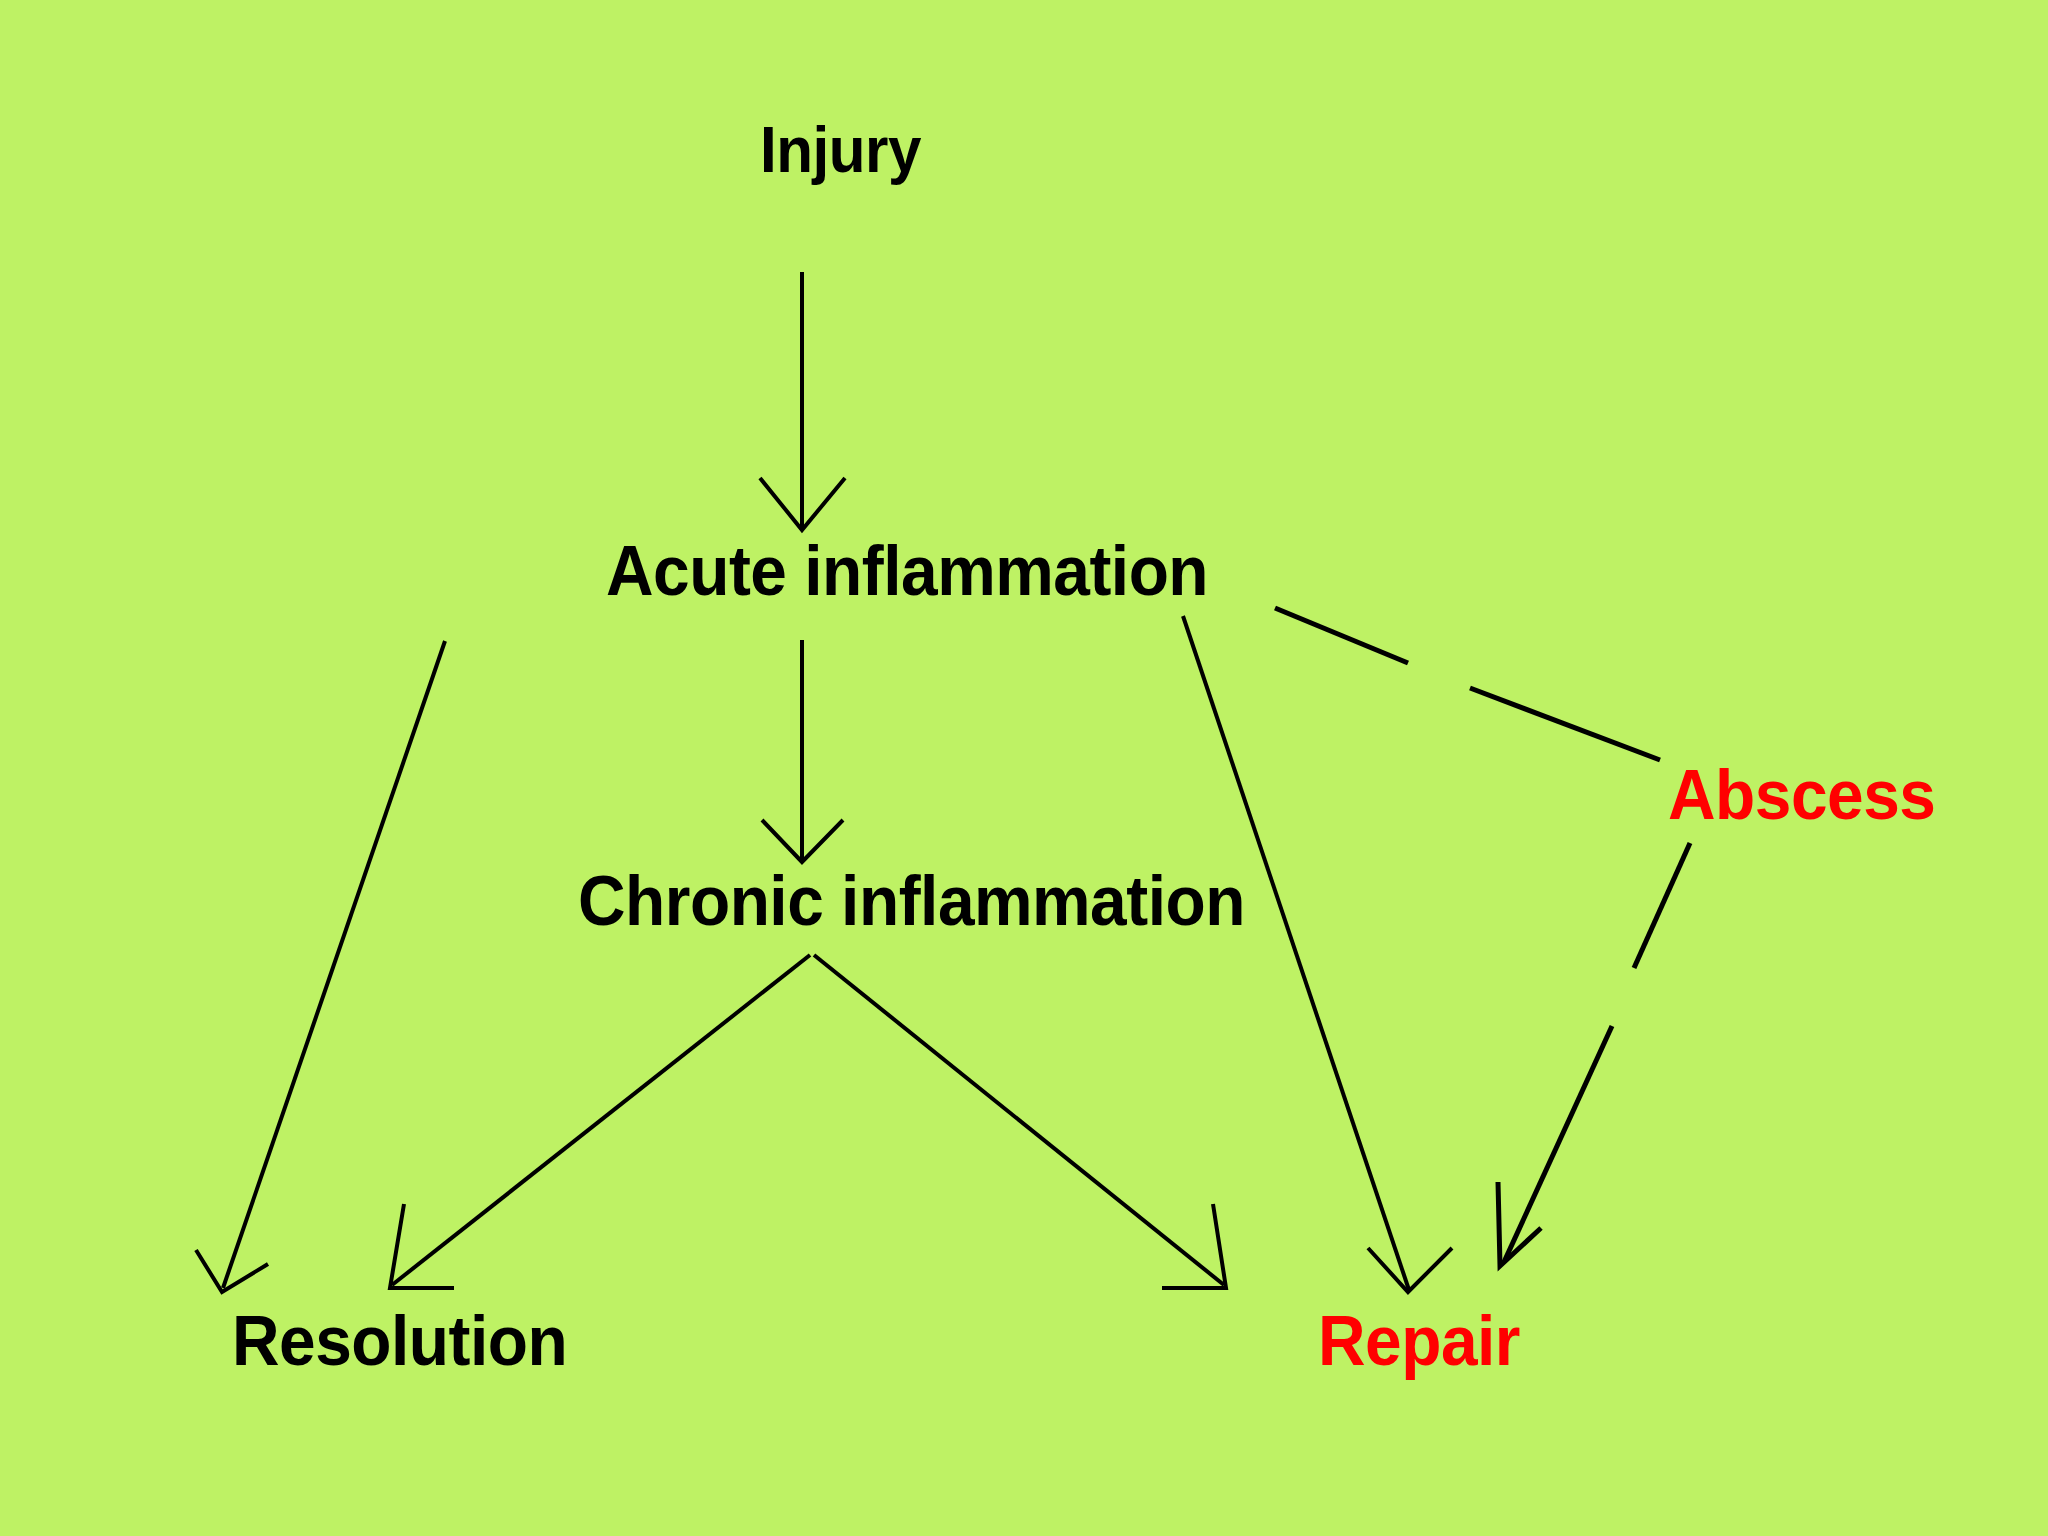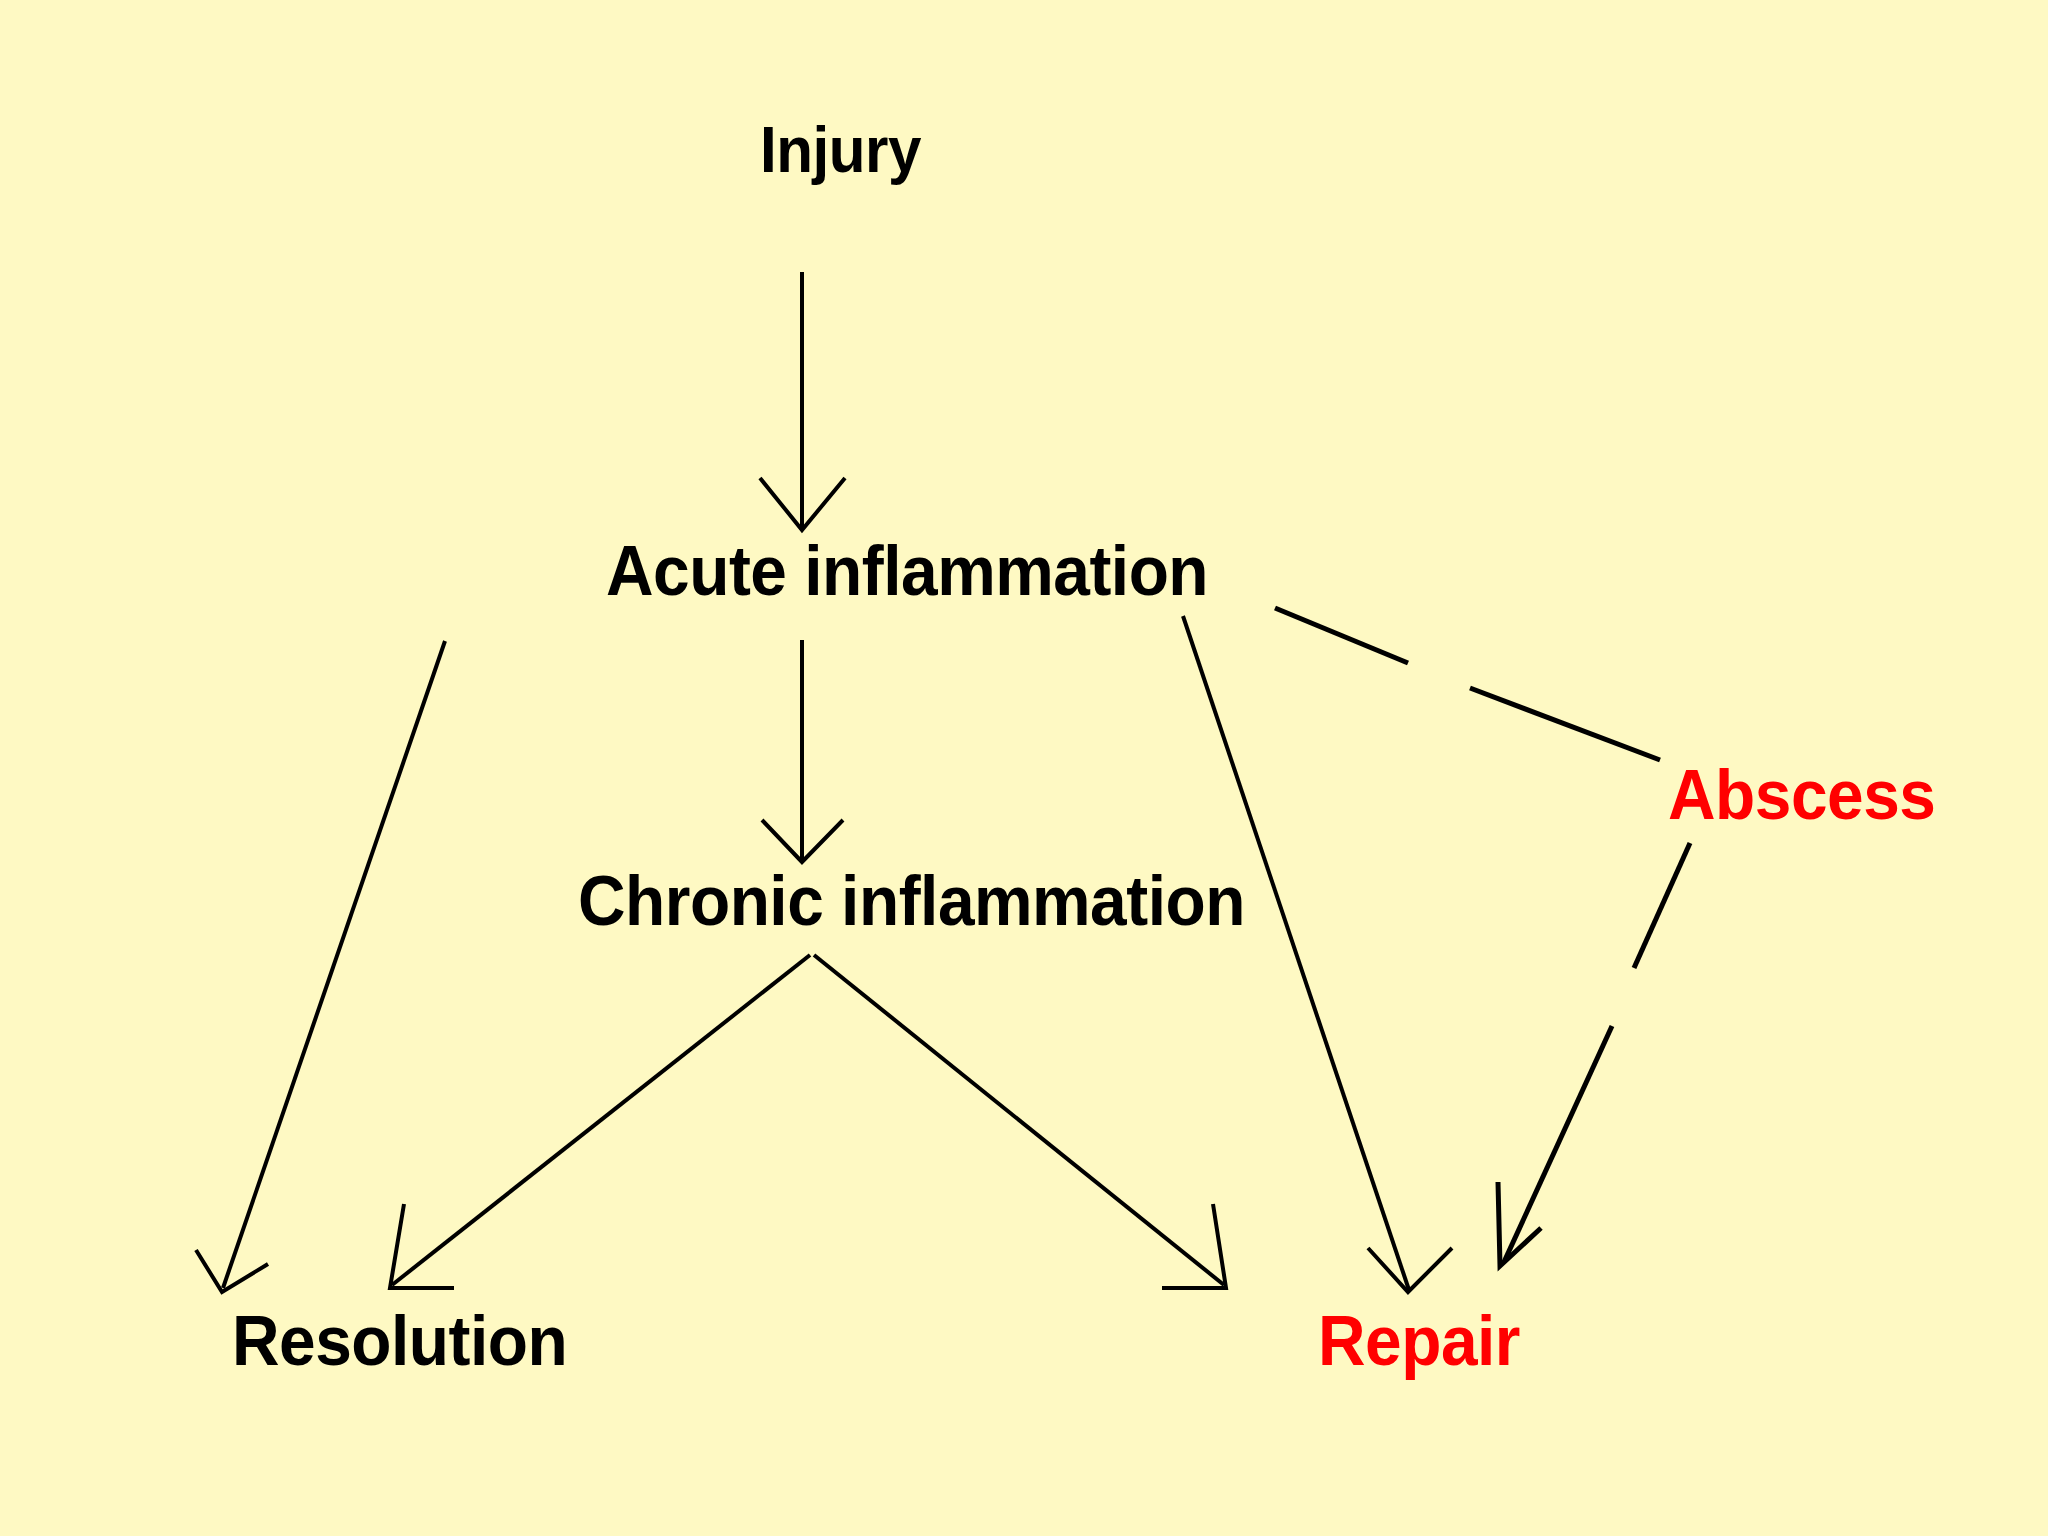--- a/index.html
+++ b/index.html
@@ -8,21 +8,21 @@
     padding: 0;
     background: #ffffff;
   }
   body {
     font-family: "Liberation Sans", "DejaVu Sans", sans-serif;
   }
   #stage {
     position: relative;
     width: 2048px;
     height: 1536px;
-    background: #fef9c3;
+    background: #bef264;
     overflow: hidden;
   }
   #edges {
     position: absolute;
     left: 0;
     top: 0;
     width: 2048px;
     height: 1536px;
     pointer-events: none;
   }

